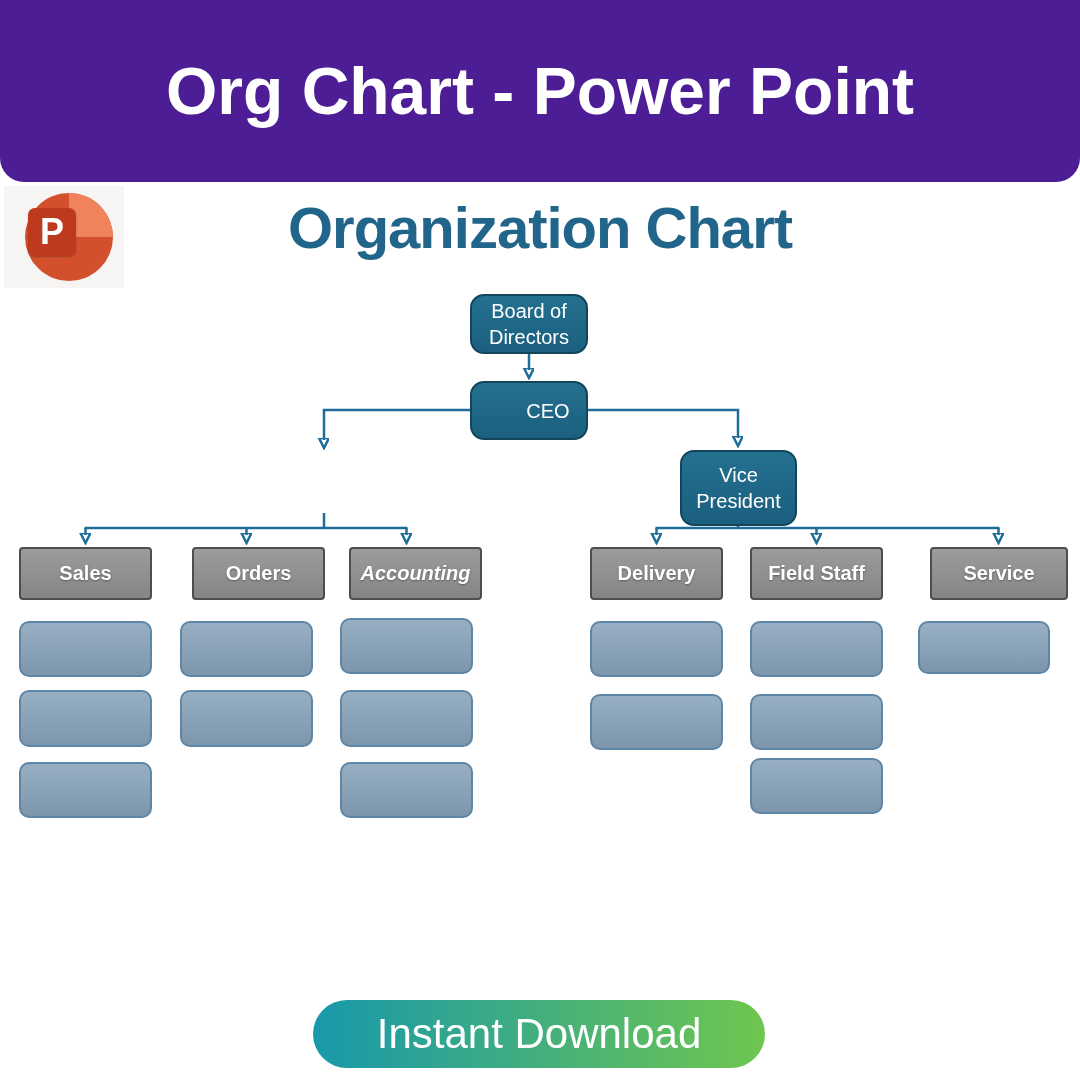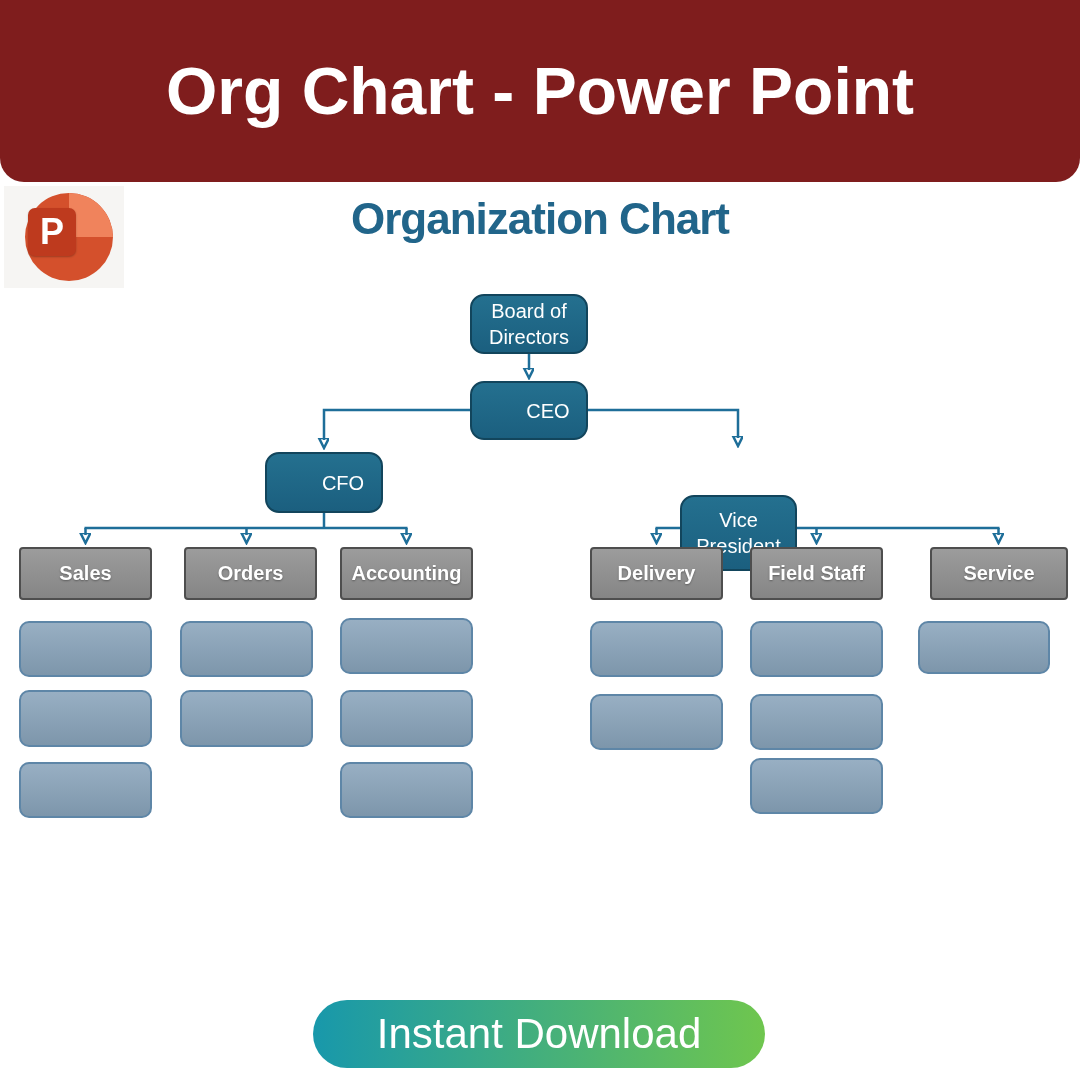--- a/index.html
+++ b/index.html
@@ -1,54 +1,54 @@
 <!DOCTYPE html>
 <html><head>
 <meta charset="utf-8">
 <style>
   html,body{margin:0;padding:0;background:#ffffff;}
   .page{position:relative;width:1080px;height:1080px;background:#ffffff;overflow:hidden;
         font-family:"Liberation Sans",sans-serif;}
 
   
-  .banner{position:absolute;left:0;top:0;width:1080px;height:182px;background:#7f1d1d;
+  .banner{position:absolute;left:0;top:0;width:1080px;height:182px;background:#4c1d95;
           border-radius:0 0 24px 24px;display:flex;align-items:center;justify-content:center;}
   .banner-text{color:#ffffff;font-size:66px;font-weight:bold;letter-spacing:0px;}
 
   
   .logo-tile{position:absolute;left:4px;top:186px;width:120px;height:102px;background:#f6f5f3;}
   .pp-circle{position:absolute;left:21px;top:7px;width:88px;height:88px;border-radius:50%;
              background:#d4502c;overflow:hidden;}
   .pp-quarter{position:absolute;left:44px;top:0;width:44px;height:44px;background:#f0835c;
               border-top-right-radius:44px;}
   .pp-badge{position:absolute;left:24px;top:22px;width:48px;height:48px;background:#be3a1e;
             border-radius:7px;display:flex;align-items:center;justify-content:center;
             box-shadow:0 1px 2px rgba(0,0,0,.25);}
   .pp-badge span{color:#ffffff;font-size:36px;font-weight:bold;line-height:1;}
 
   
   .main-title{position:absolute;left:0;top:194px;width:1080px;text-align:center;
-              color:#21658a;font-size:44px;font-weight:600;letter-spacing:-1px;}
+              color:#21658a;font-size:58px;font-weight:600;letter-spacing:-1px;}
 
   
   .node{position:absolute;background:linear-gradient(180deg,#24708f,#1b5f7f);
         border:2.5px solid #12455c;border-radius:14px;color:#ffffff;font-size:20px;
         display:flex;align-items:center;justify-content:center;text-align:center;
         line-height:1.3;box-sizing:border-box;padding-left:38px;}
   .node-board{left:470px;top:294px;width:118px;height:60px;padding:12px 13px;}
   .node-ceo{left:470px;top:381px;width:118px;height:59px;}
   .node-cfo{left:265px;top:452px;width:118px;height:61px;}
-  .node-vp{left:680px;top:450px;width:117px;height:76px;padding:0 21px;margin-top:45px;}
+  .node-vp{left:680px;top:450px;width:117px;height:76px;padding:0 21px;}
 
   .dept{position:absolute;top:547px;width:133px;height:53px;
         background:linear-gradient(180deg,#9c9c9c,#858585);border:2.5px solid #4e4e4e;
         border-radius:4px;color:#ffffff;font-size:20px;font-weight:bold;
         display:flex;align-items:center;justify-content:center;box-sizing:border-box;
         text-shadow:0 1px 2px rgba(0,0,0,.35);}
-  .d-sales{left:19px;}  .d-orders{left:184px;} .d-acct{left:340px;}
+  .d-sales{left:19px;}  .d-orders{left:192px;} .d-acct{left:349px;font-style:italic;}
   .d-deliv{left:590px;text-align:right;} .d-field{left:750px;}  .d-serv{left:930px;width:138px;}
 
   .slot{position:absolute;width:133px;height:56px;
         background:linear-gradient(180deg,#98afc3,#7d96ab);border:2px solid #5e86a7;
         border-radius:10px;box-sizing:border-box;}
 
   
   .connectors{position:absolute;left:0;top:0;pointer-events:none;}
   .connectors path{stroke:#1e6e99;stroke-width:2.5;fill:none;}
 
@@ -99,21 +99,20 @@
 
     <path d="M738,510 V529"></path>
     <path d="M655.5,528 H999.5"></path>
     <path d="M656.5,528 V535" marker-end="url(#arr)"></path>
     <path d="M816.5,528 V535" marker-end="url(#arr)"></path>
     <path d="M998.5,528 V535" marker-end="url(#arr)"></path>
   </svg>
 
   <div class="node node-board">Board of Directors</div>
   <div class="node node-ceo">CEO</div>
-  <div class="node node-cfo">CFO</div>
   <div class="node node-vp">Vice President</div>
 
   <div class="dept d-sales">Sales</div>
   <div class="dept d-orders">Orders</div>
   <div class="dept d-acct">Accounting</div>
   <div class="dept d-deliv">Delivery</div>
   <div class="dept d-field">Field Staff</div>
   <div class="dept d-serv">Service</div>
 
   <div class="slot" style="left:19px;top:621px;"></div>

